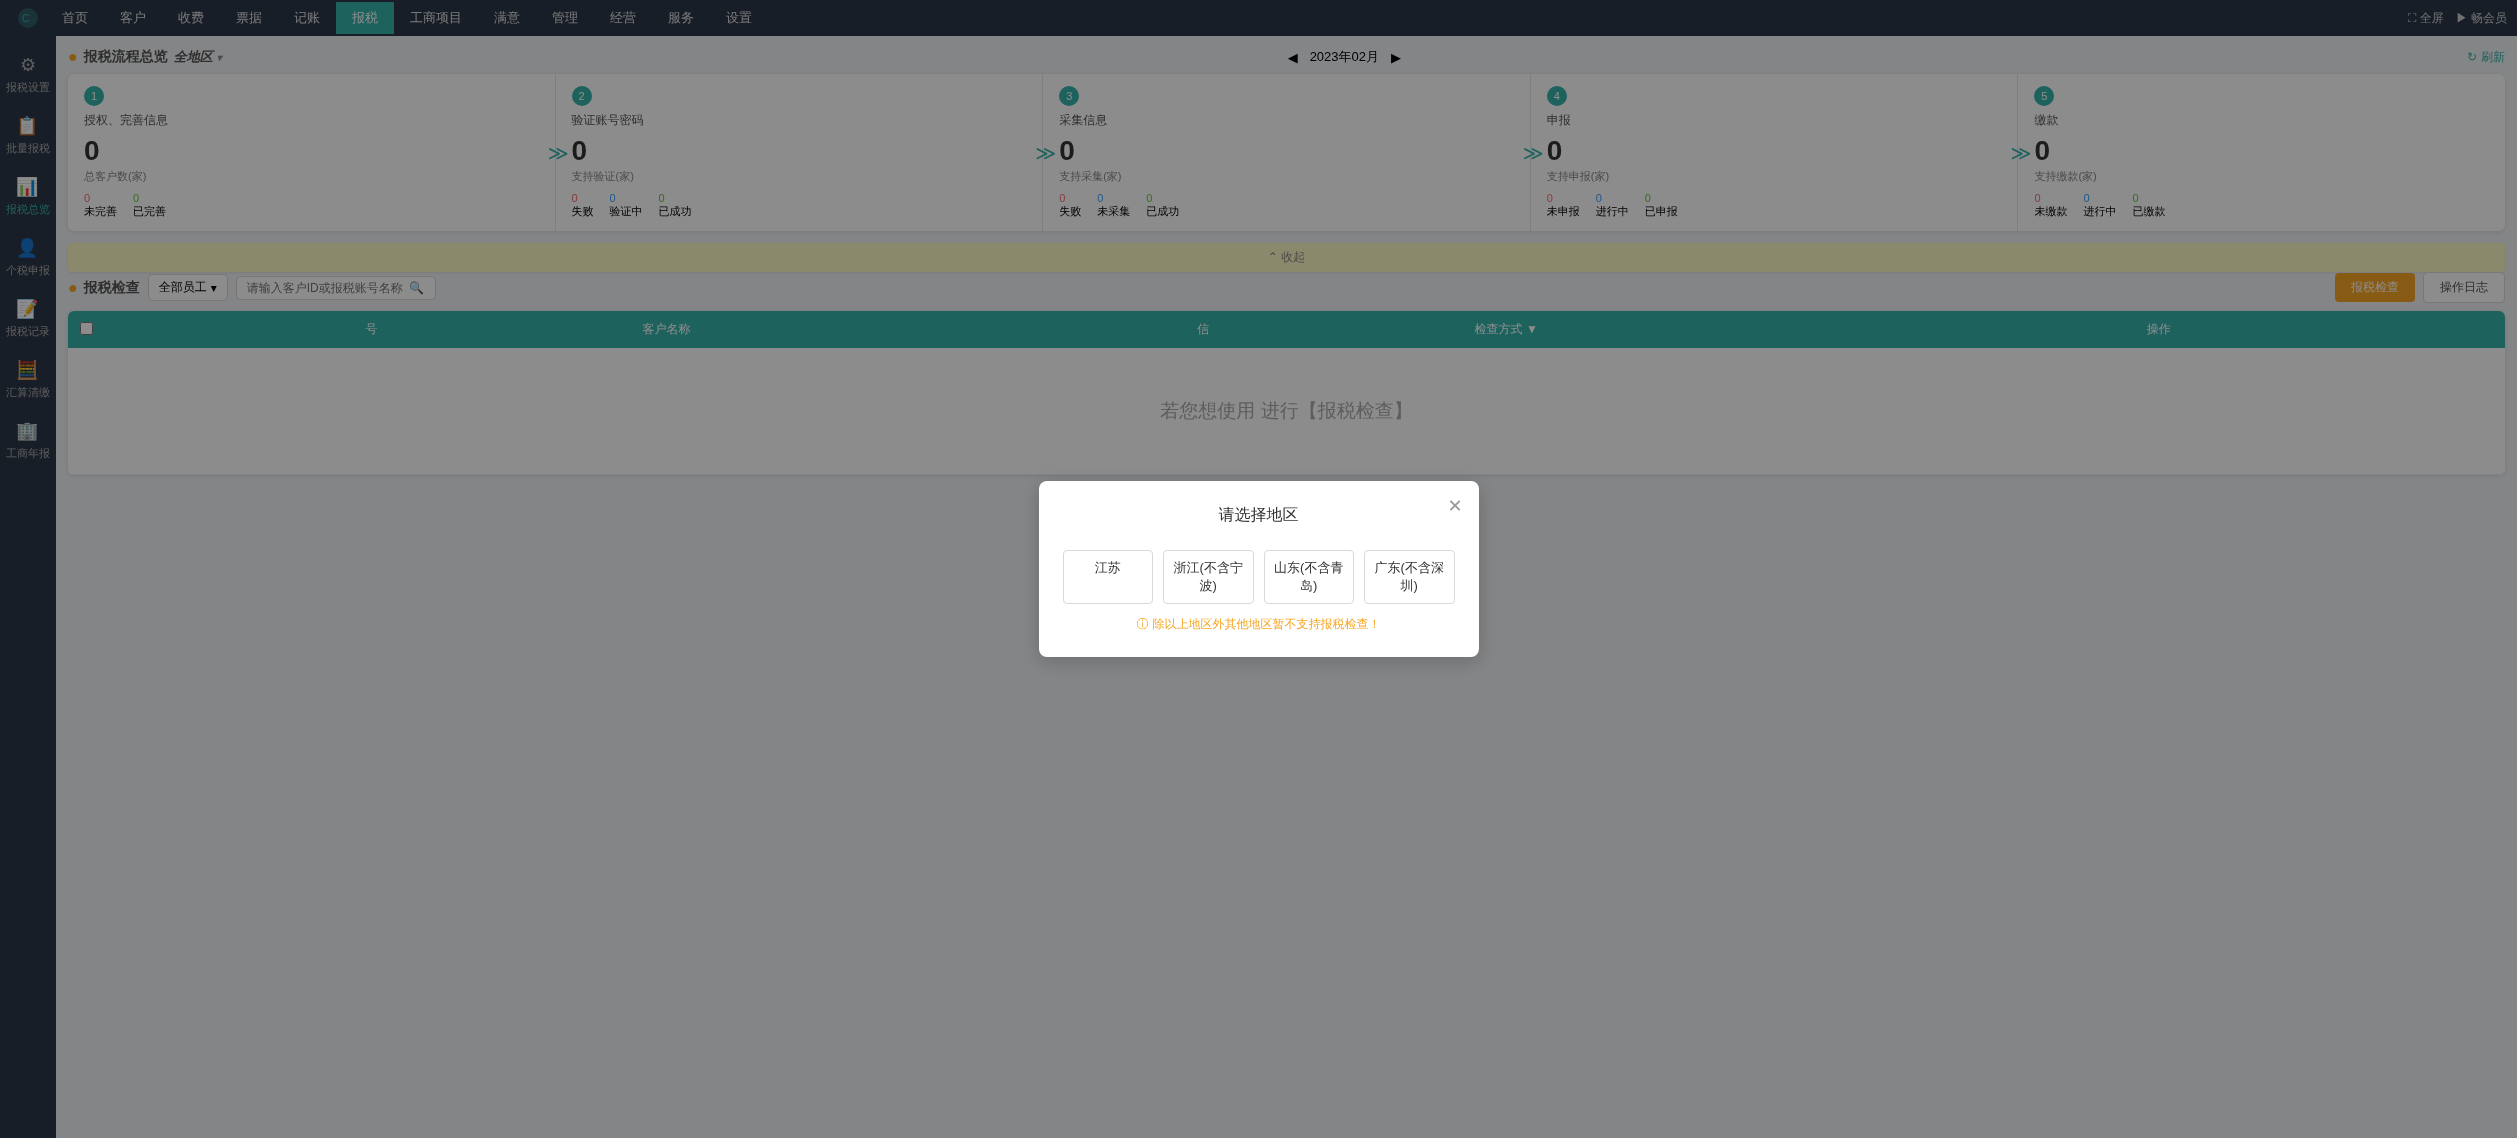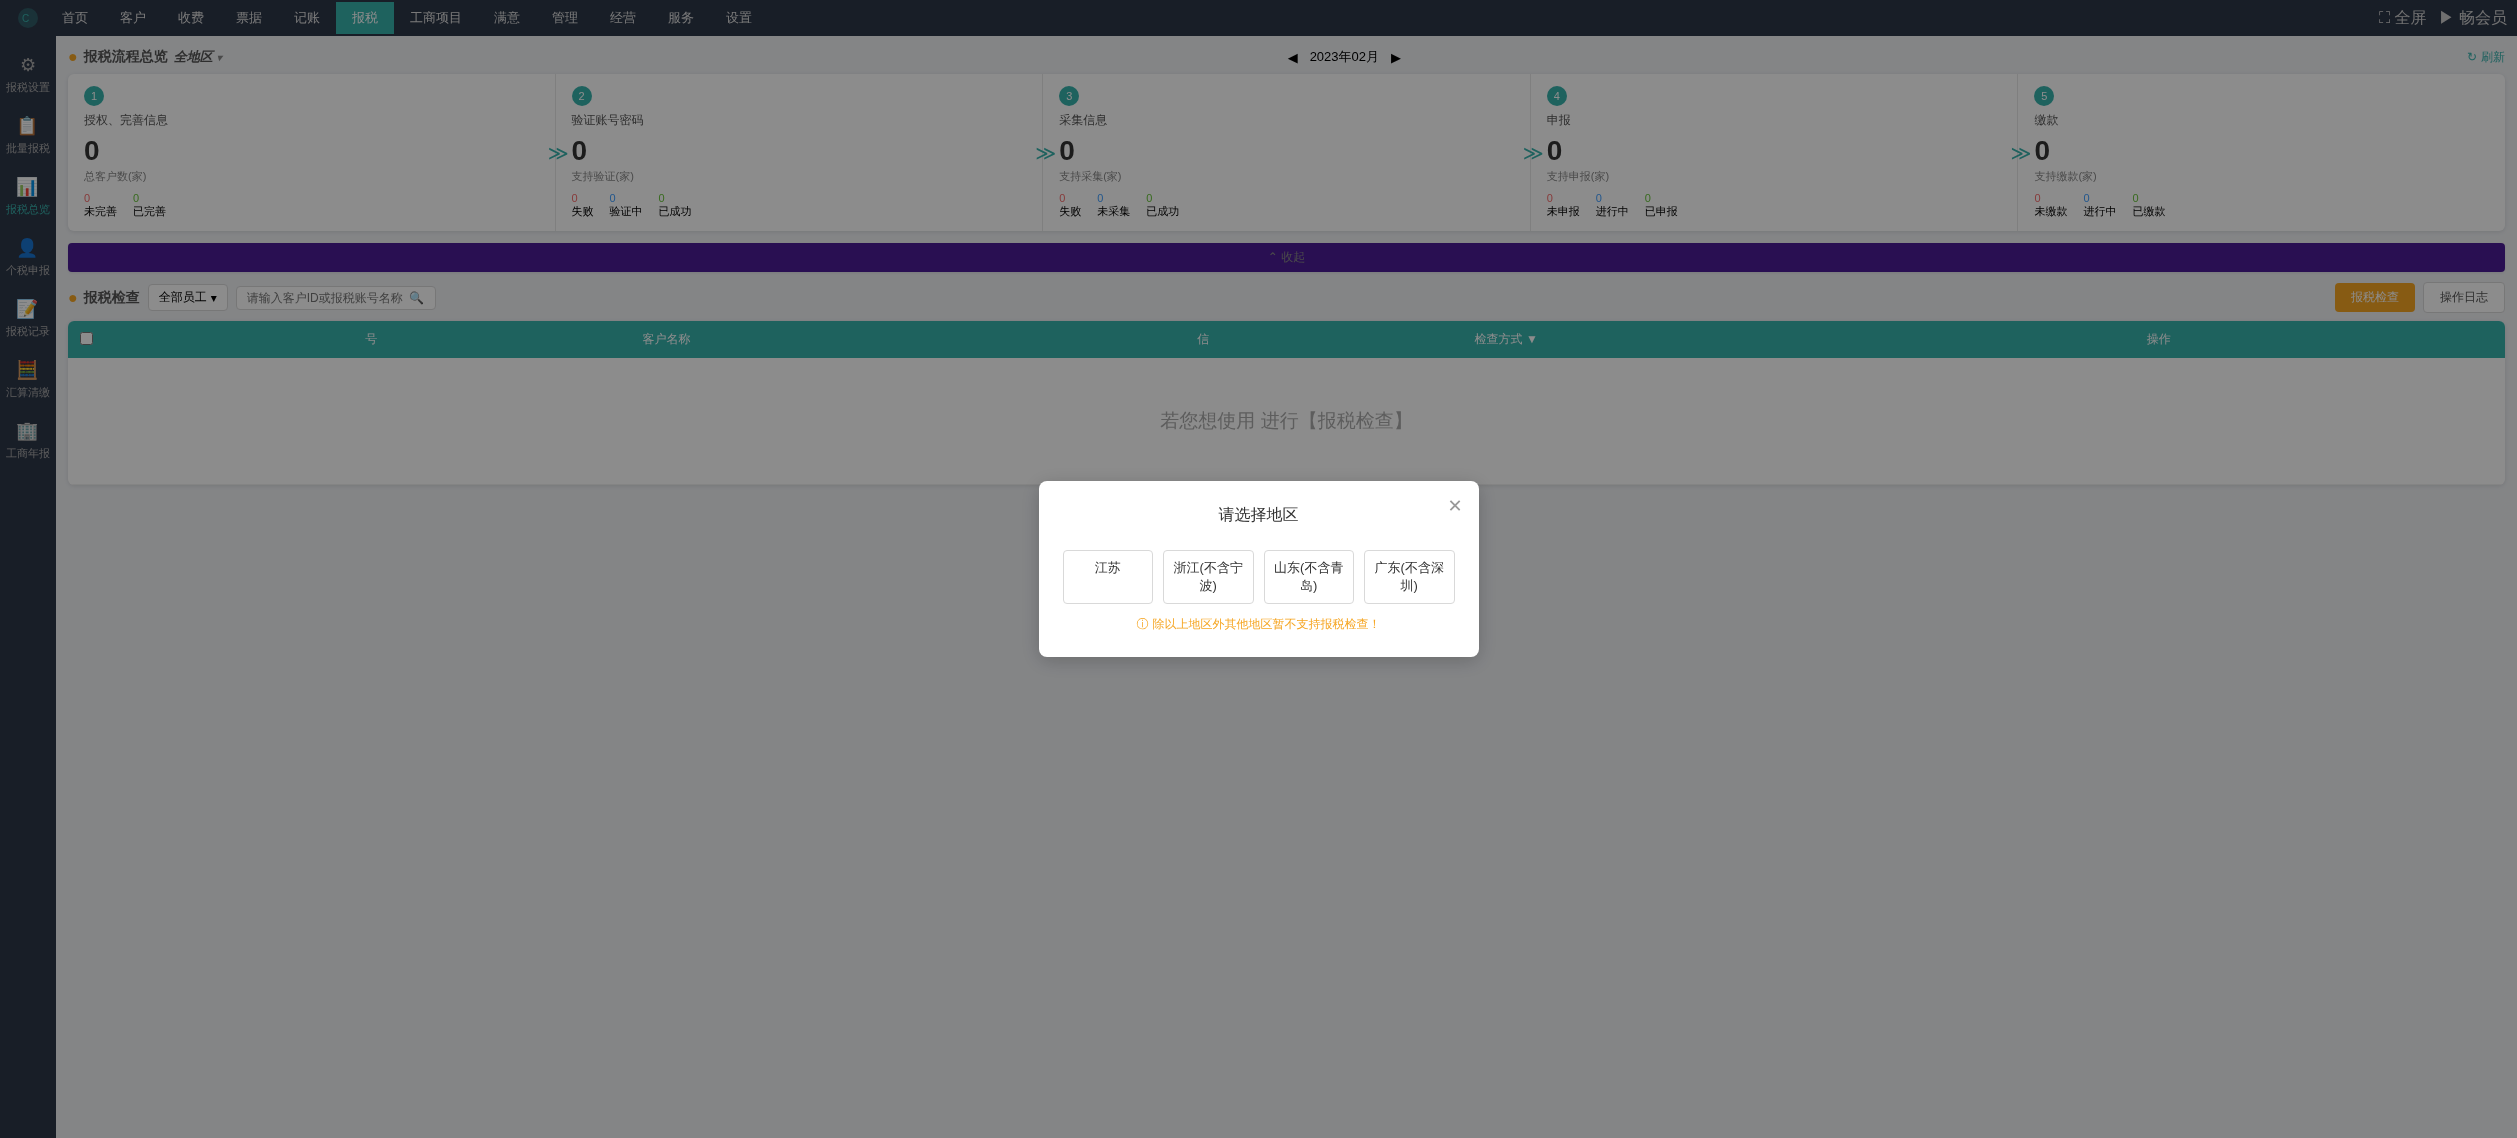--- a/index.html
+++ b/index.html
@@ -11,21 +11,21 @@
       background: #2d3748; color: #ccc; padding: 0 10px;
     }
     .top-nav .logo { width: 36px; display: flex; align-items: center; justify-content: center; }
     .top-nav .logo svg { width: 24px; height: 24px; }
     .top-nav .nav-items { display: flex; flex: 1; }
     .top-nav .nav-item {
       padding: 0 16px; height: 32px; display: flex; align-items: center;
       cursor: pointer; font-size: 13px; color: #ddd;
     }
     .top-nav .nav-item.active { background: #38b2ac; color: #fff; }
-    .top-nav .nav-right { display: flex; align-items: flex-start; gap: 12px; font-size: 16px; color: #ccc; }
+    .top-nav .nav-right { display: flex; align-items: flex-start; gap: 12px; font-size: 12px; color: #ccc; }
     .top-nav .nav-right span { cursor: pointer; }
 
     
     .main-layout { display: flex; height: calc(100vh - 36px); }
 
     
     .sidebar {
       width: 56px; background: #2d3748; display: flex; flex-direction: column;
       align-items: center; padding-top: 8px; flex-shrink: 0;
     }
@@ -62,23 +62,23 @@
     .flow-card .stat .num.green { color: #67c23a; }
     .flow-card .stat .num.blue { color: #409eff; }
     .flow-card .arrow-right {
       position: absolute; right: -14px; top: 50%;
       transform: translateY(-50%); z-index: 1;
       font-size: 20px; color: #38b2ac;
     }
 
     
     .collapse-bar {
-      background: #4c1d95; border-radius: 4px; padding: 6px;
+      background: #fef9c3; border-radius: 4px; padding: 6px;
       text-align: center; cursor: pointer; font-size: 12px; color: #888;
-      margin-bottom: 10px; box-shadow: 0 1px 3px rgba(0,0,0,0.08);
+      box-shadow: 0 1px 3px rgba(0,0,0,0.08);
     }
 
     
     .tax-check-header {
       display: flex; align-items: center; gap: 8px; margin-bottom: 8px;
     }
     .tax-check-tools {
       display: flex; align-items: center; gap: 8px; flex: 1;
     }
     .tag-filter {

